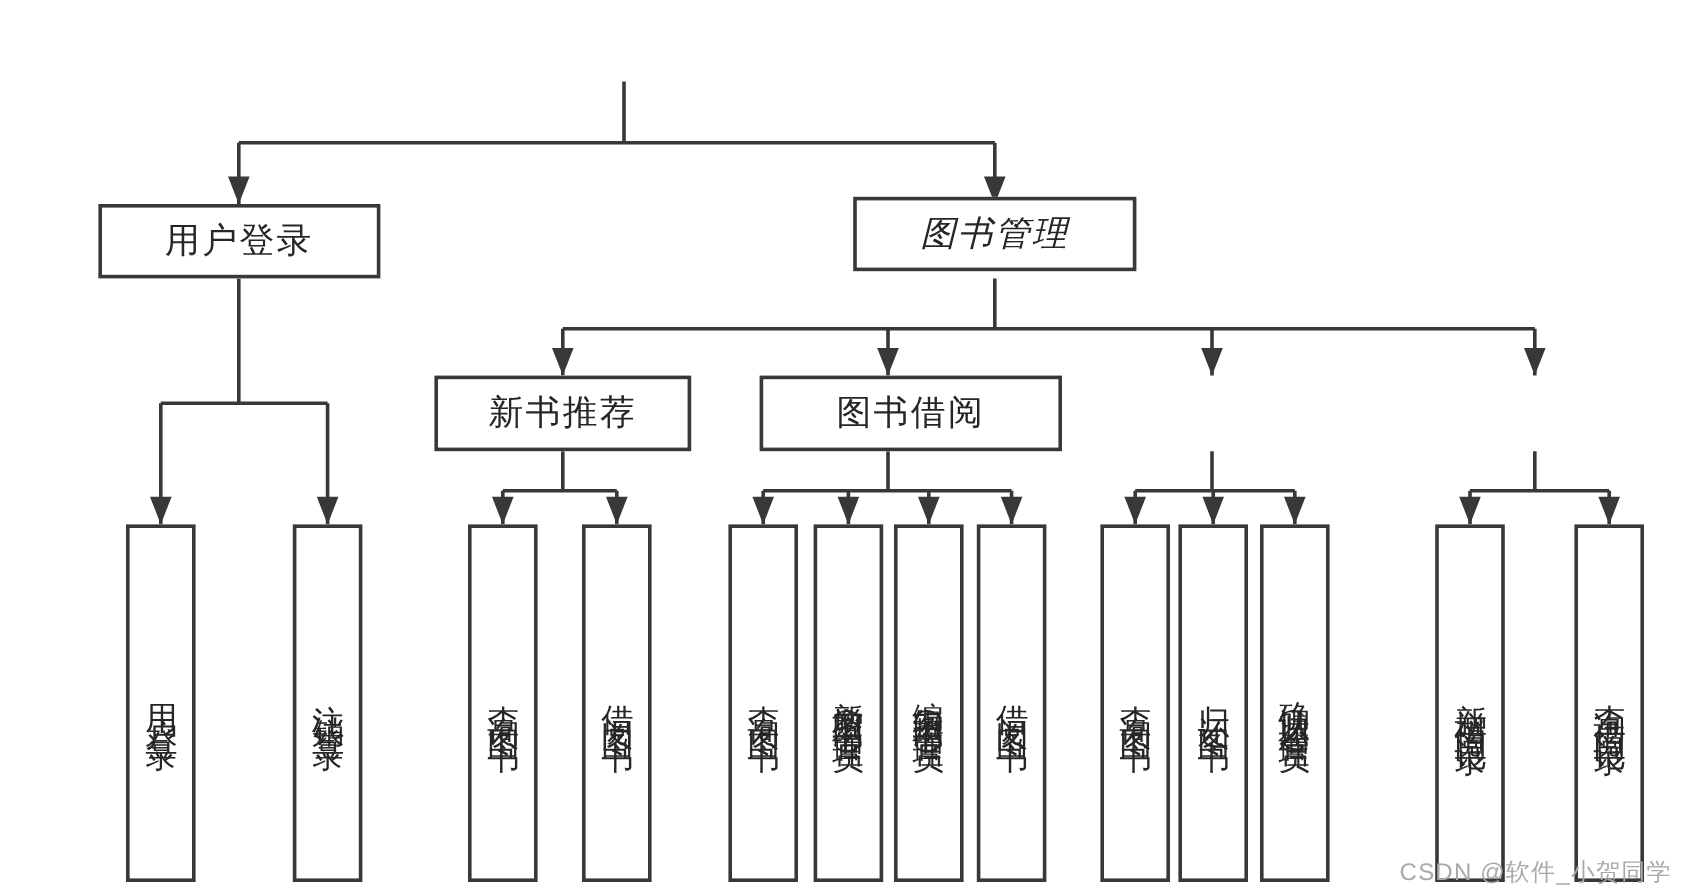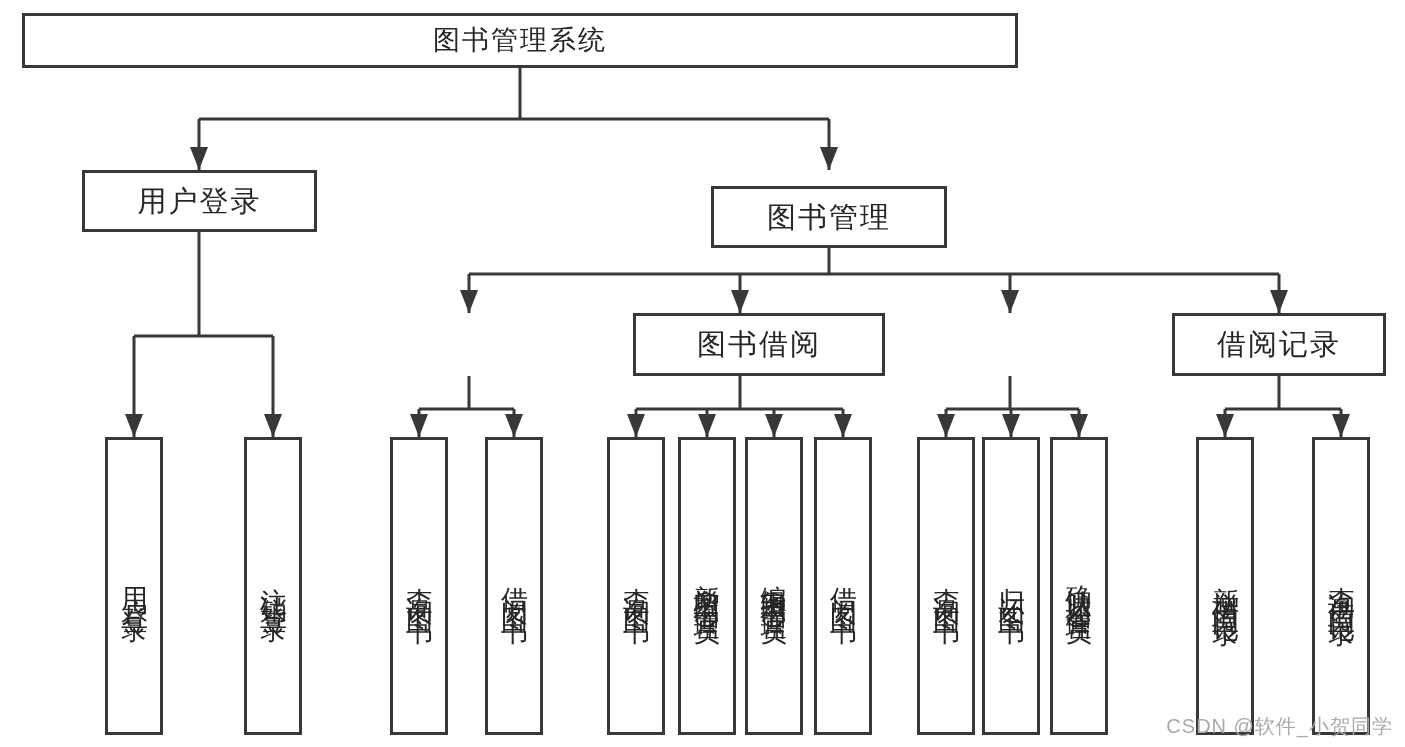--- a/index.html
+++ b/index.html
@@ -97,36 +97,33 @@
       <use href="#arrow" transform="translate(774,437)"></use>
       <use href="#arrow" transform="translate(843,437)"></use>
       <use href="#arrow" transform="translate(946,437)"></use>
       <use href="#arrow" transform="translate(1011,437)"></use>
       <use href="#arrow" transform="translate(1079,437)"></use>
       <use href="#arrow" transform="translate(1225,437)"></use>
       <use href="#arrow" transform="translate(1341,437)"></use>
     </g>
   </svg>
 
-  <div class="box" style="left:22px;top:13px;width:996px;height:55px;">
-    <span class="hlabel root-label">图书管理系统</span>
-  </div>
 
   <div class="box" style="left:82px;top:170px;width:235px;height:62px;">
     <span class="hlabel">用户登录</span>
   </div>
-  <div class="box" style="left:711px;top:186px;width:236px;height:62px;">
+  <div class="box" style="left:711px;top:164px;width:236px;height:62px;font-style:italic;">
     <span class="hlabel">图书管理</span>
   </div>
 
+  <div class="box" style="left:362px;top:313px;width:214px;height:63px;">
+    <span class="hlabel">新书推荐</span>
+  </div>
   <div class="box" style="left:633px;top:313px;width:252px;height:63px;">
     <span class="hlabel">图书借阅</span>
-  </div>
-  <div class="box" style="left:1172px;top:313px;width:214px;height:63px;">
-    <span class="hlabel">借阅记录</span>
   </div>
 
   <div class="box" style="left:105px;top:437px;width:58px;height:298px;">
     <span class="vtext">用户登录</span>
   </div>
   <div class="box" style="left:244px;top:437px;width:58px;height:298px;">
     <span class="vtext">注销登录</span>
   </div>
 
   <div class="box" style="left:390px;top:437px;width:58px;height:298px;">

